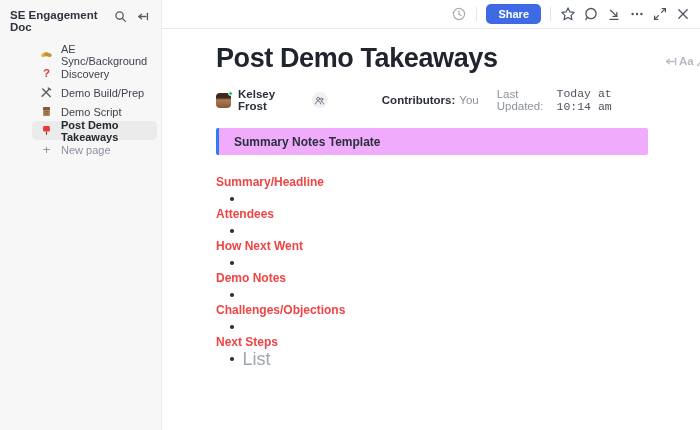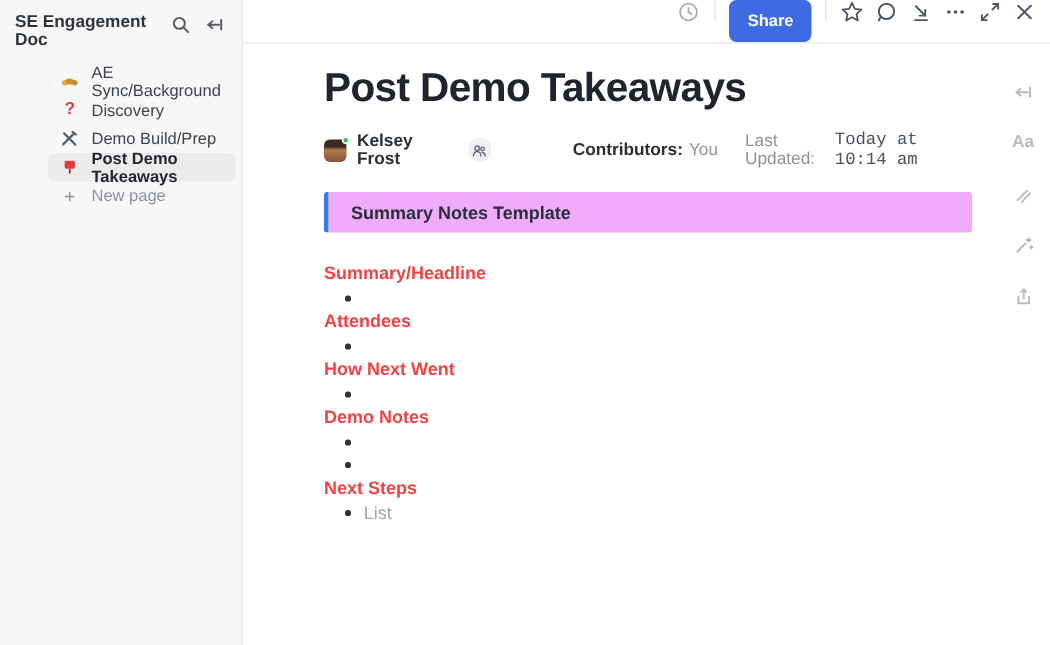--- a/index.html
+++ b/index.html
@@ -18,21 +18,21 @@
              padding:0 8px; border-radius:5px; font-size:11px; color:#3e434c; cursor:pointer; }
   .sb-item.selected { background:#ebebec; font-weight:700; color:#23272e; }
   .sb-ico { width:13px; height:13px; display:flex; align-items:center; justify-content:center; flex:none; }
   .q-glyph { color:#e0393e; font-weight:800; font-size:11.5px; line-height:1; }
   .sb-new { display:flex; align-items:center; gap:8px; height:19px; margin:0 4px;
             padding:0 8px; font-size:11px; color:#8d929b; cursor:pointer; }
   .plus-glyph { font-size:13px; color:#8d929b; line-height:1; width:13px; text-align:center; }
 
   
   .main { flex:1; display:flex; flex-direction:column; background:#fff; position:relative; }
-  .topbar { height:29px; border-bottom:1px solid #e9eaec; display:flex; 
+  .topbar { height:29px; border-bottom:1px solid #e9eaec; display:flex; align-items:center;
             justify-content:flex-end; padding:0 9px; gap:7px; flex:none; }
   .tb-icon { width:16px; height:16px; color:#4d5563; display:flex; align-items:center;
              justify-content:center; cursor:pointer; }
   .tb-icon.light { color:#a8adb5; }
   .tb-divider { width:1px; height:14px; background:#e4e6e9; margin:0 2px; }
   .share-btn { background:#3e6be4; color:#fff; border:none; border-radius:5px;
                font-size:11px; font-weight:700; padding:4px 12px; cursor:pointer;
                font-family:"Liberation Sans", sans-serif; }
 
   .body-wrap { flex:1; padding:0 52px 0 54px; }
@@ -53,25 +53,25 @@
 
   .callout { margin-top:15px; background:#f0abfc; border-left:3px solid #2e7cf6;
              border-radius:2px; height:27px; display:flex; align-items:center;
              padding-left:15px; font-size:12px; font-weight:700; color:#2a3039; }
 
   .sections { margin-top:21px; }
   .section { margin-bottom:3px; }
   .sec-heading { font-size:12px; font-weight:700; color:#ef4444; line-height:13px; margin-bottom:4px; }
   .sec-bullet { display:flex; align-items:center; gap:9px; padding-left:14px; height:12px; margin-bottom:2px; }
   .dot { width:3.5px; height:3.5px; border-radius:50%; background:#2f343c; flex:none; }
-  .bullet-text { font-size:12px; color:#a0a5ad; line-height:12px; }
+  .bullet-text { font-size:18px; color:#a0a5ad; line-height:12px; }
 
   
   .right-rail { position:absolute; top:29px; right:0; width:36px; display:flex;
-                flex-direction:column; align-items:center; padding-top:25px; gap:19px;
+                flex-direction:row; align-items:center; padding-top:25px; 
                 color:#b6bbc3; }
   .rr-icon { width:15px; height:15px; display:flex; align-items:center; justify-content:center;
              cursor:pointer; }
   .rr-aa { font-size:11.5px; font-weight:700; color:#b6bbc3; line-height:1; }
 </style>
 </head>
 <body>
 
 <div class="app">
 
@@ -113,20 +113,31 @@
       <div class="sb-item">
         <span class="sb-ico">
           <svg width="13" height="13" viewBox="0 0 16 16" fill="none" stroke="#5b6169" stroke-width="1.8" stroke-linecap="round">
             <line x1="2.6" y1="12.6" x2="11.8" y2="3.4"></line>
             <line x1="3.4" y1="3.6" x2="12.6" y2="12.8"></line>
             <line x1="10.2" y1="2.4" x2="13" y2="4.6"></line>
           </svg>
         </span>
         <span>Demo Build/Prep</span>
       </div>
+      <div class="sb-item">
+        <span class="sb-ico">
+          <svg width="13" height="13" viewBox="0 0 16 16">
+            <rect x="3.8" y="2.6" width="8.4" height="10.8" rx="1.2" fill="#a98253"></rect>
+            <rect x="3.8" y="2.6" width="8.4" height="3.4" rx="1.2" fill="#7a5c3c"></rect>
+            <line x1="5.8" y1="8.2" x2="10.2" y2="8.2" stroke="#7a5c3c" stroke-width="1"></line>
+            <line x1="5.8" y1="10.6" x2="10.2" y2="10.6" stroke="#7a5c3c" stroke-width="1"></line>
+          </svg>
+        </span>
+        <span>Demo Script</span>
+      </div>
       <div class="sb-item selected">
         <span class="sb-ico">
           <svg width="13" height="13" viewBox="0 0 16 16">
             <rect x="3.8" y="2.6" width="8.4" height="6.6" rx="1.6" fill="#e23c3f"></rect>
             <rect x="7.3" y="9.2" width="1.4" height="4" rx="0.7" fill="#8f1f22"></rect>
           </svg>
         </span>
         <span>Post Demo Takeaways</span>
       </div>
       <div class="sb-new">
@@ -244,20 +255,21 @@
 
         <div class="section">
           <div class="sec-heading">Demo Notes</div>
           <div class="sec-bullet">
             <span class="dot"></span>
             <span class="bullet-text"></span>
           </div>
         </div>
 
         <div class="section">
+          <div class="sec-heading">Challenges/Objections</div>
           <div class="sec-bullet">
             <span class="dot"></span>
             <span class="bullet-text"></span>
           </div>
         </div>
 
         <div class="section">
           <div class="sec-heading">Next Steps</div>
           <div class="sec-bullet">
             <span class="dot"></span>

